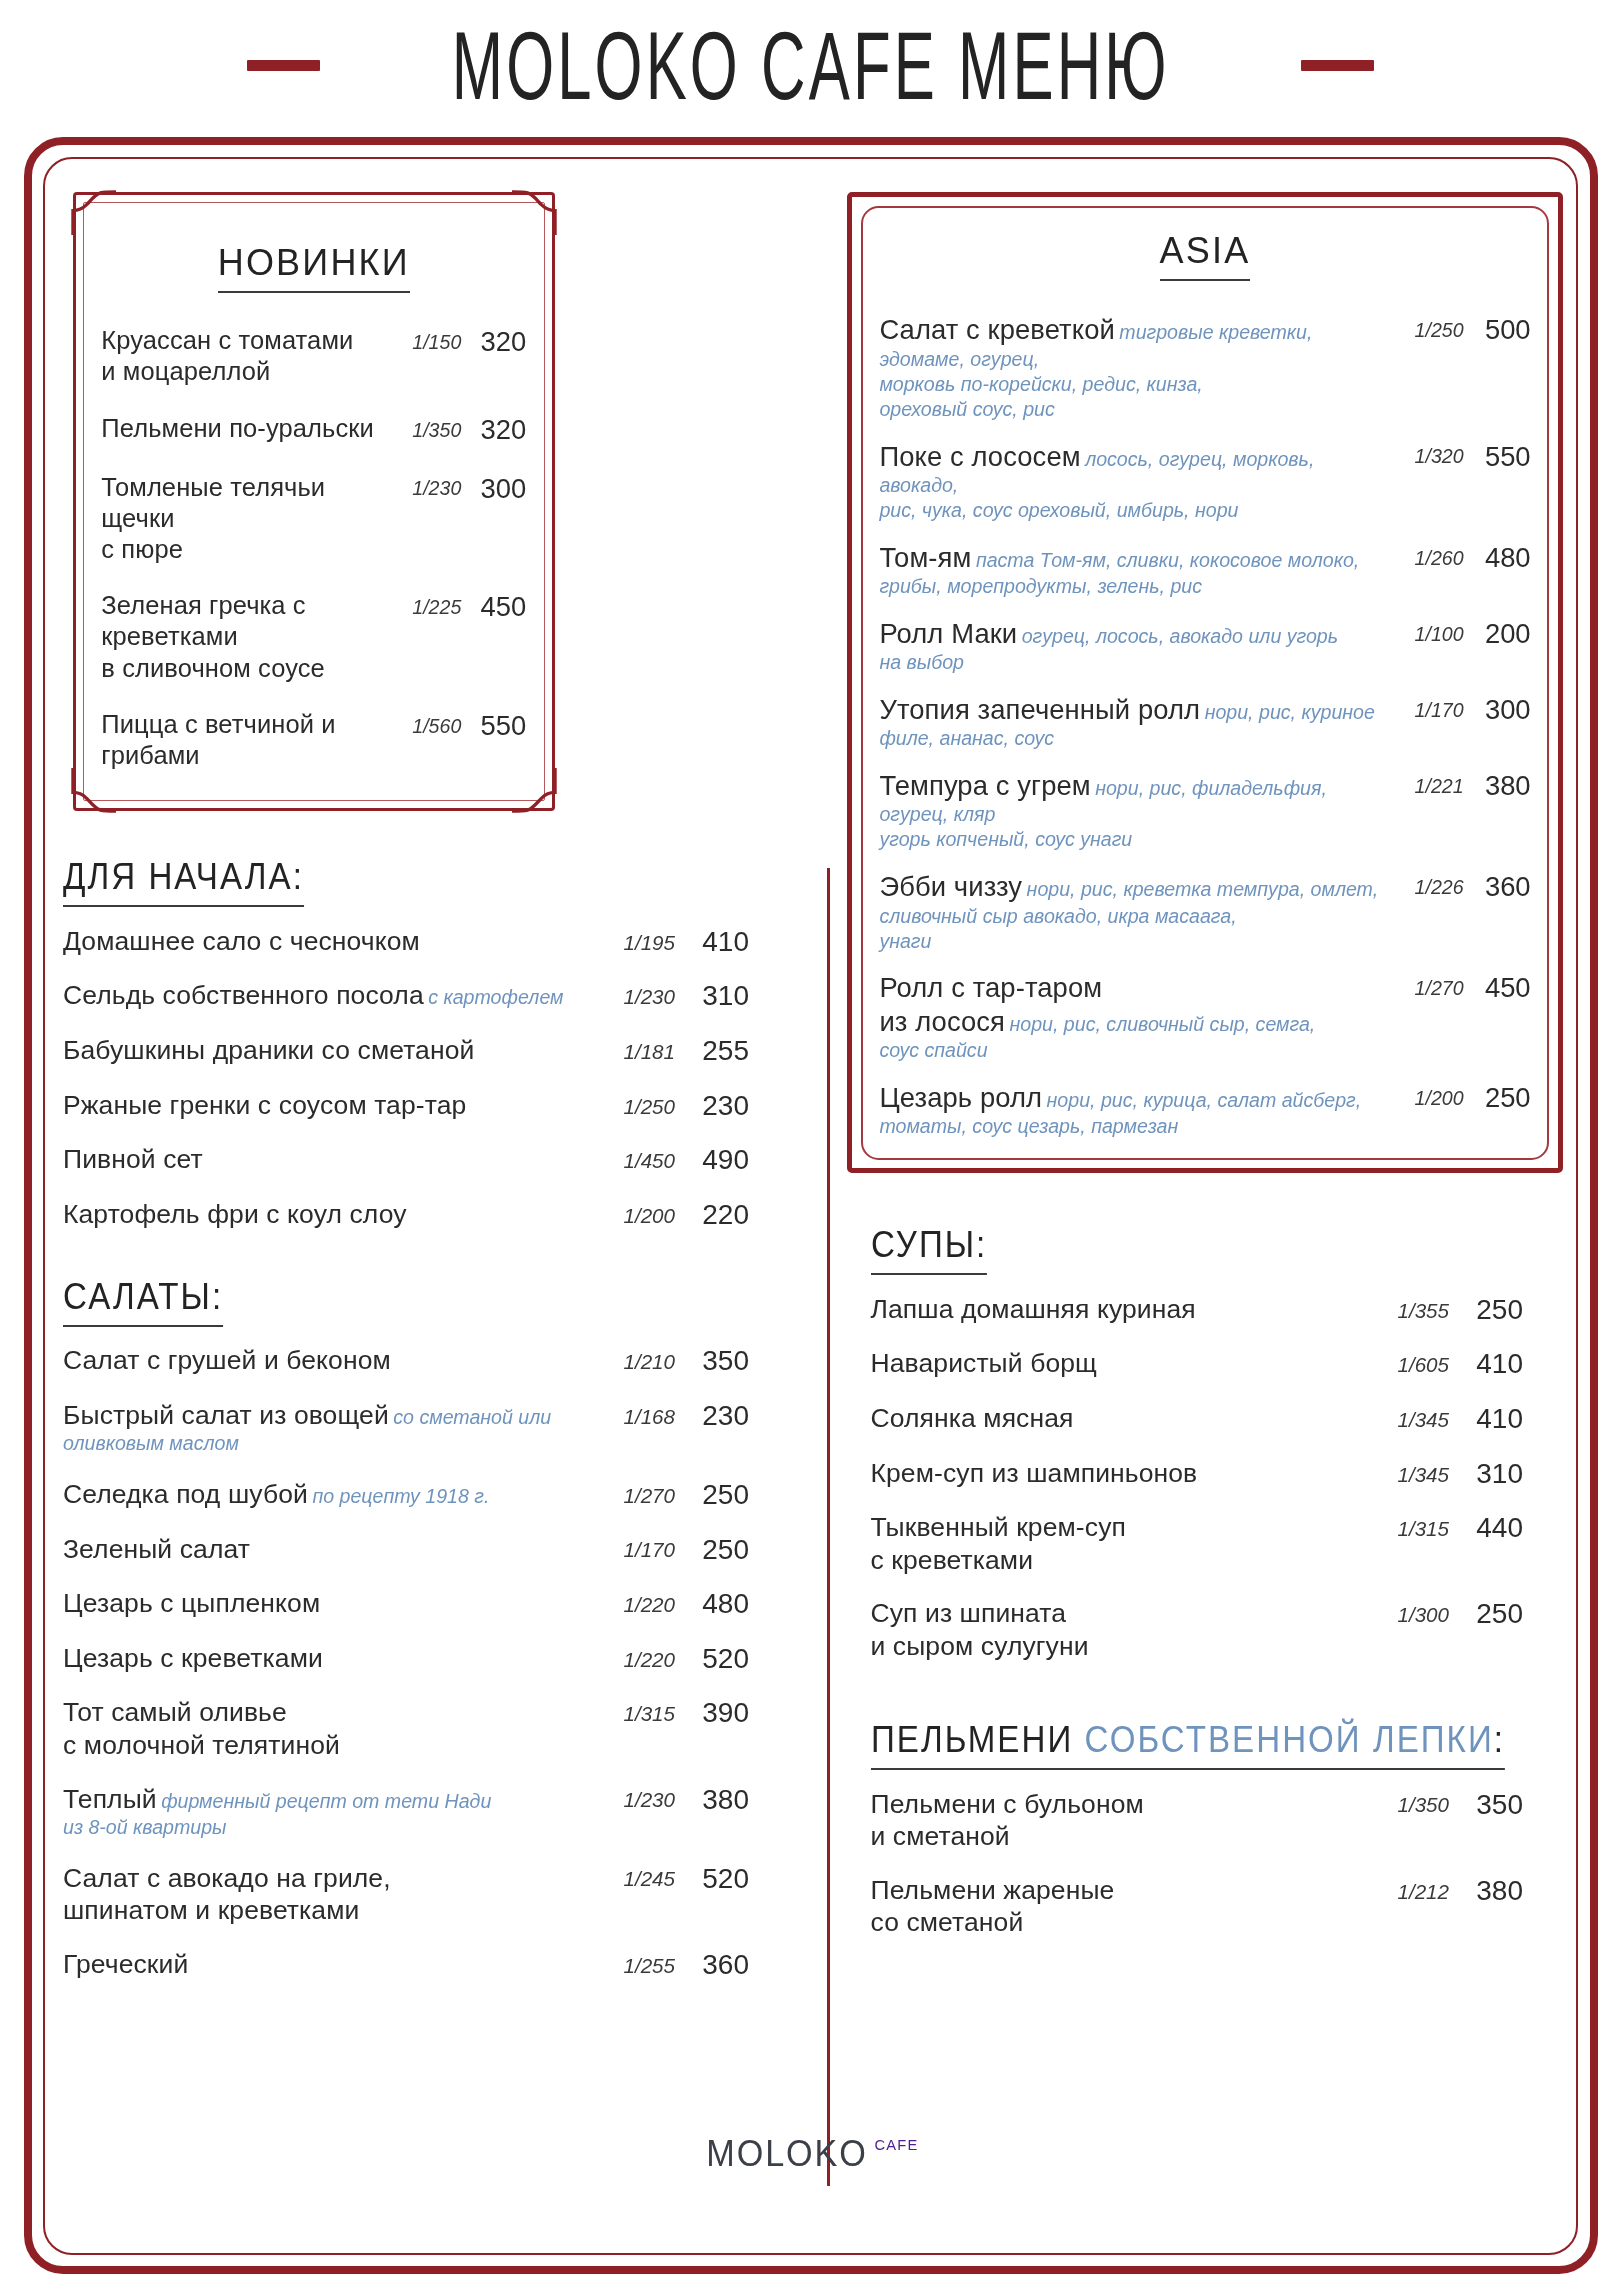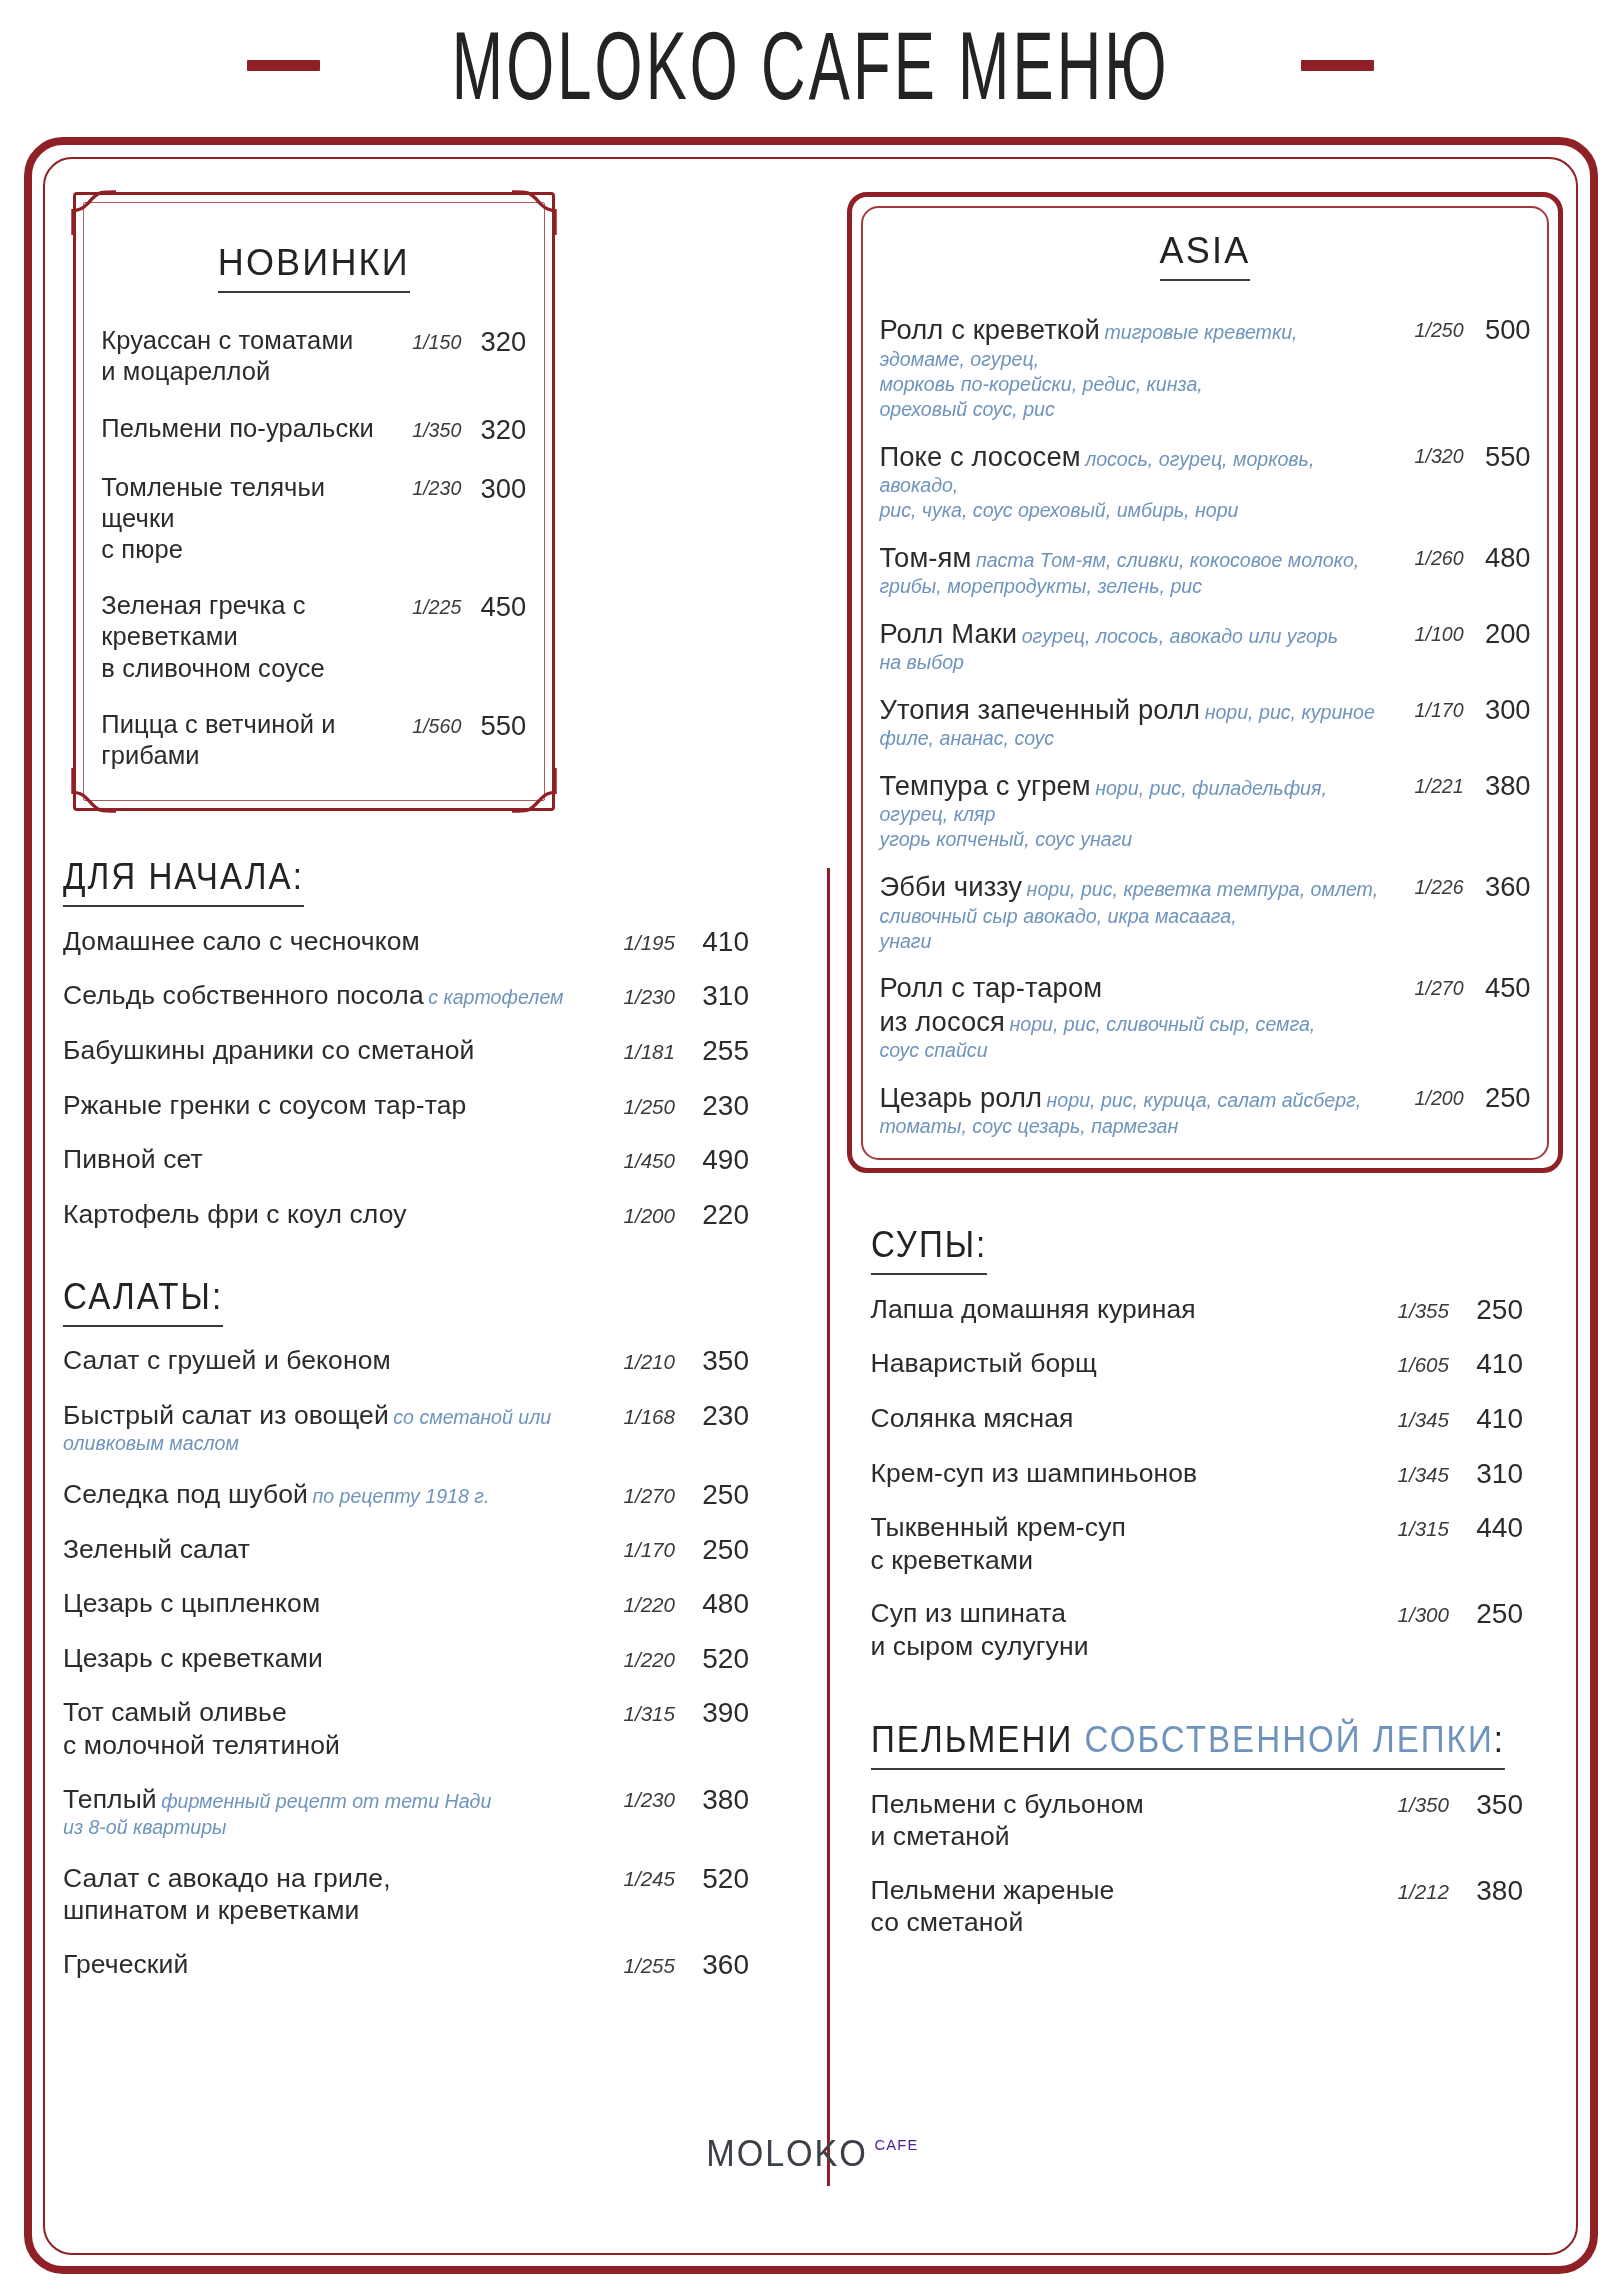--- a/index.html
+++ b/index.html
@@ -107,21 +107,21 @@
 
   
   .novinki-box .item { margin-top: 25.5px; }
   .novinki-box .item .nm { font-size: 25.5px; }
   .novinki-box .item .wt { width: 76px; font-size: 19.6px; }
   .novinki-box .item .pr { width: 65px; font-size: 27.4px; }
 
   
   .asia-box {
     position: relative; width: 716px;
-    border: 5.9px solid #8e2026; border-radius: 20px;
+    border: 5.9px solid #8e2026; border-radius: 5px;
     padding: 33px 27.4px 29px 27.4px;
   }
   .asia-box::before {
     content:""; position:absolute; left:8.8px; top:8.8px; right:8.8px; bottom:8.8px;
     border: 2px solid #a43a40; border-radius: 17.6px; pointer-events:none;
   }
   .asia-box .item { margin-top: 17.6px; }
   .asia-box .item .nm { font-size: 27.4px; }
   .asia-box .item .wt { width: 84px; font-size: 19.6px; }
   .asia-box .item .pr { width: 67px; font-size: 27.4px; }
@@ -338,21 +338,21 @@
 
     <div class="col-right">
 
       <div class="asia-box">
         <div class="sec-head center">
           <span class="underline-wrap">ASIA</span>
         </div>
         <div style="margin-top:25.5px;">
           <div class="item">
             <span class="names">
-              <span class="nm">Ролл с креветкой</span>
+              <span class="nm">Салат с креветкой</span>
               <span class="desc">тигровые креветки, эдомаме, огурец,
 морковь по-корейски, редис, кинза,
 ореховый соус, рис</span>
             </span>
             <span class="wt">1/250</span>
             <span class="pr">500</span>
           </div>
           <div class="item">
             <span class="names">
               <span class="nm">Поке с лососем</span>

